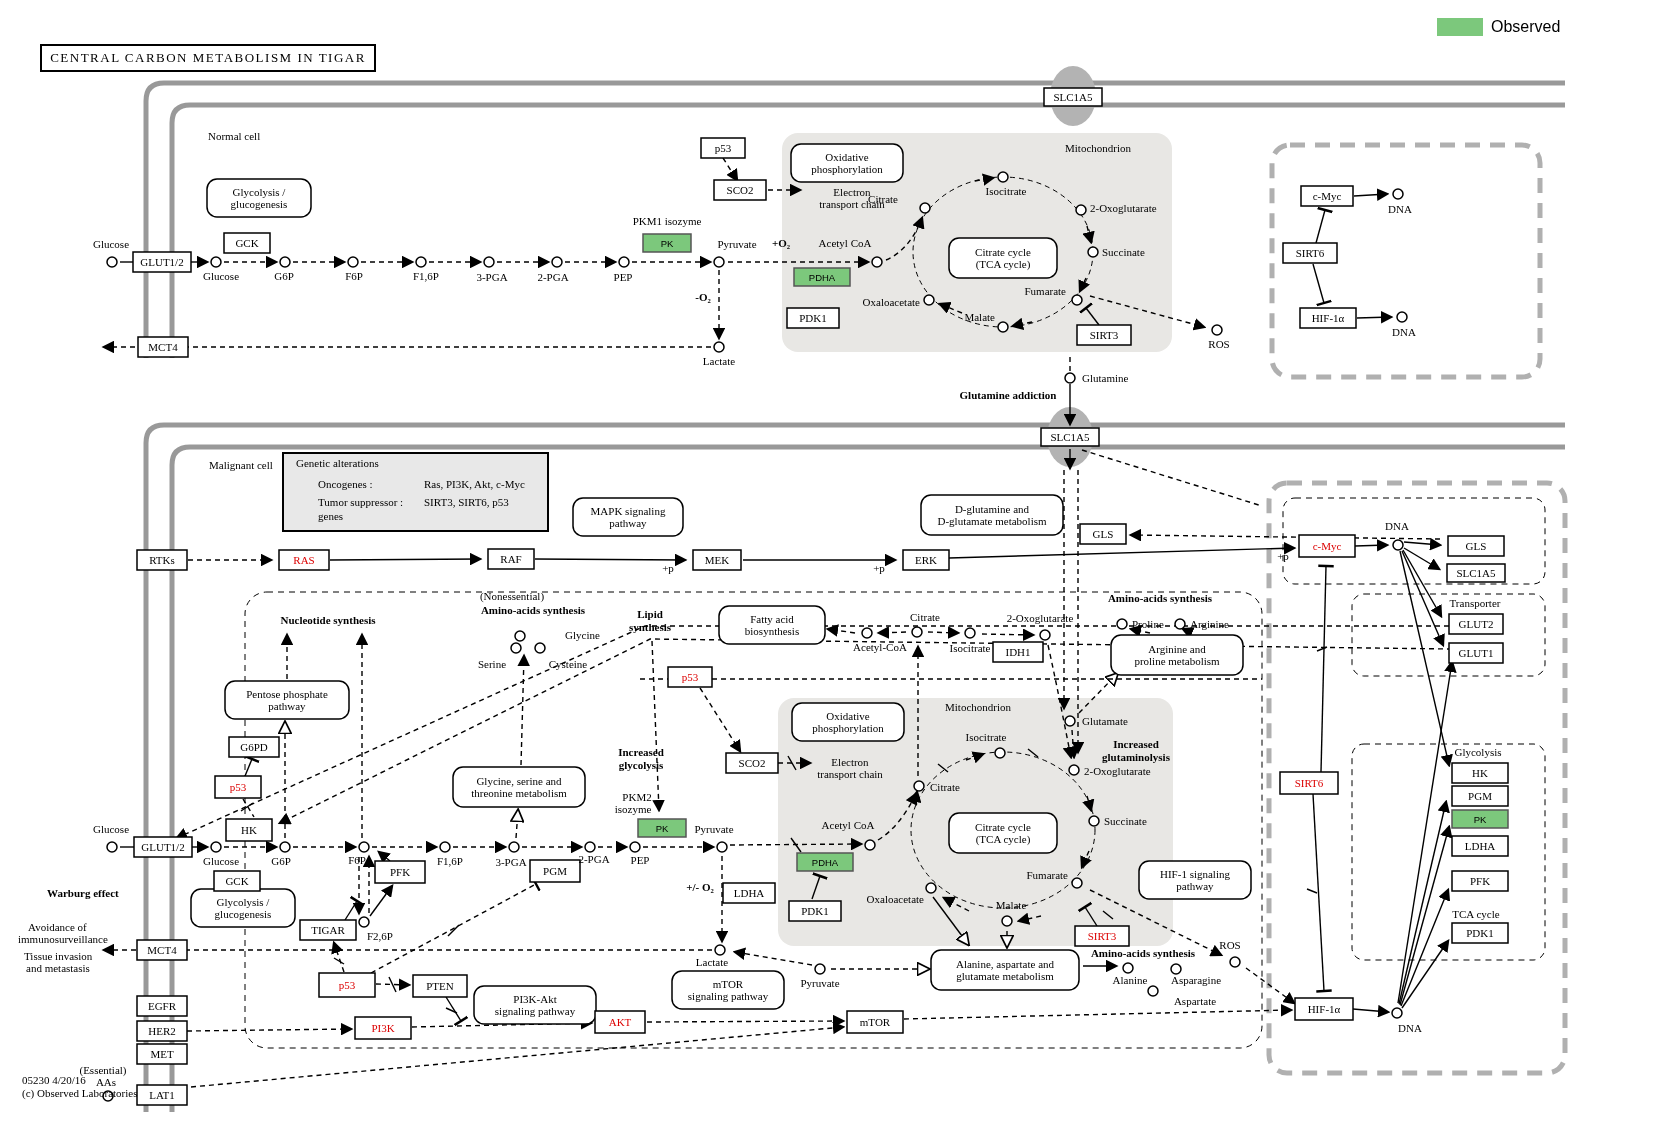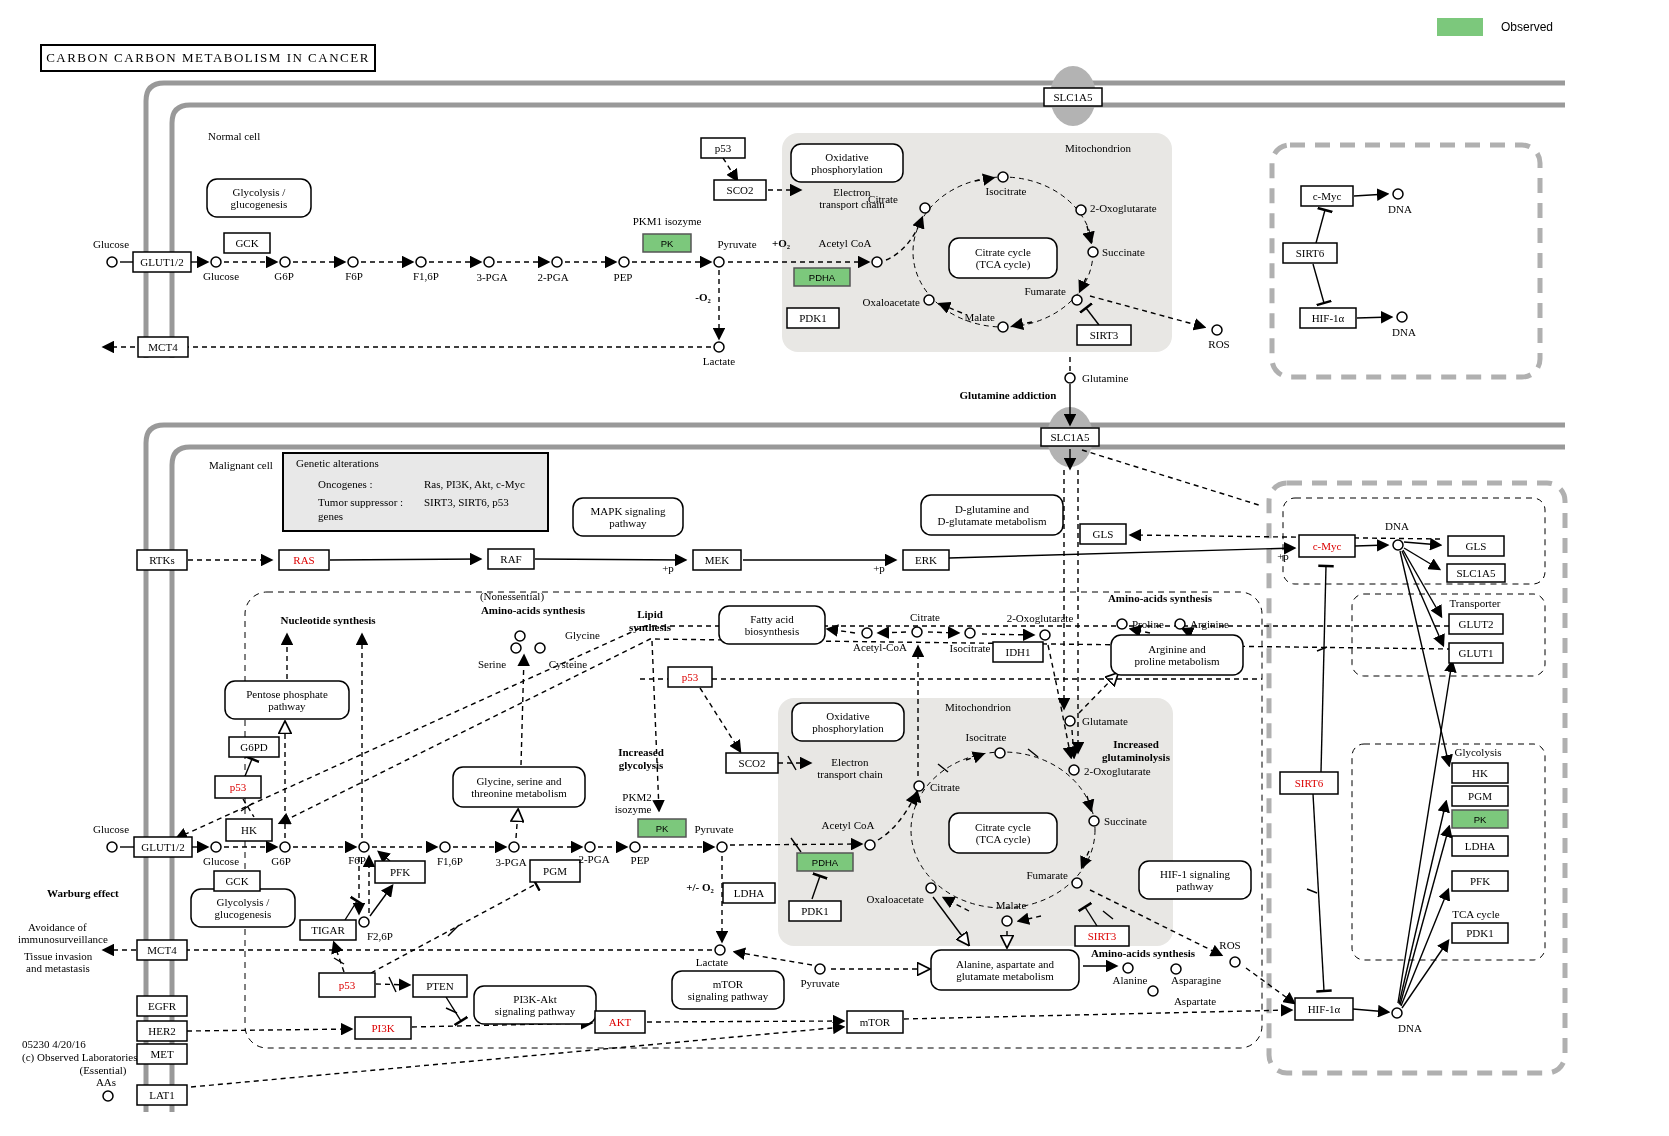--- a/index.html
+++ b/index.html
@@ -1,24 +1,24 @@
 <!DOCTYPE html>
 <html><head>
 <meta charset="utf-8">
 <style>
   html,body{margin:0;padding:0;background:#fff;}
   #stage{position:relative;width:1669px;height:1136px;background:#fff;overflow:hidden;
          font-family:"Liberation Serif","DejaVu Serif",serif;}
   #svg{position:absolute;left:0;top:0;}
   #title-box{position:absolute;left:40px;top:44px;width:332px;height:24px;border:2px solid #000;
     display:flex;align-items:center;justify-content:center;font-size:13px;letter-spacing:1.5px;}
-  #legend{position:absolute;left:1437px;top:18px;display:flex;align-items:center;gap:18px;
-    font-family:"Liberation Sans",sans-serif;font-size:12px;}
+  #legend{position:absolute;left:1437px;top:18px;display:flex;align-items:center;gap:8px;
+    font-family:"Liberation Sans",sans-serif;font-size:16px;}
   #legend .sw{width:46px;height:18px;background:#7cc87c;}
-  #footer{position:absolute;left:22px;top:1038px;font-size:11px;line-height:13px;}
+  #footer{position:absolute;left:22px;top:1074px;font-size:11px;line-height:13px;}
   text{font-family:"Liberation Serif","DejaVu Serif",serif;font-size:11px;fill:#000;}
   text.b{font-weight:bold;}
   text.gene{font-size:11px;}
   text.green-t{font-family:"Liberation Sans",sans-serif;font-size:9.5px;}
   text.red-t{fill:#dc0000;}
 </style>
 </head>
 <body>
 
 <div id="stage">
@@ -510,21 +510,21 @@
         <text x="103" y="1074" text-anchor="middle" class="">(Essential)</text>
         <text x="106" y="1086" text-anchor="middle" class="">AAs</text>
         <text x="1143" y="957" text-anchor="middle" class="b">Amino-acids synthesis</text>
         <text x="1475" y="607" text-anchor="middle" class="">Transporter</text>
         <text x="1478" y="756" text-anchor="middle" class="">Glycolysis</text>
         <text x="1476" y="918" text-anchor="middle" class="">TCA cycle</text>
       </g>
   </svg>
 
   <div id="title-box">
-    <span>CARBON CARBON METABOLISM IN CANCER</span>
+    <span>CENTRAL CARBON METABOLISM IN TIGAR</span>
   </div>
 
   <div id="legend">
     <div class="sw"></div>
     <span>Observed</span>
   </div>
 
   <div id="footer">
     <div>05230 4/20/16</div>
     <div>(c) Observed Laboratories</div>

